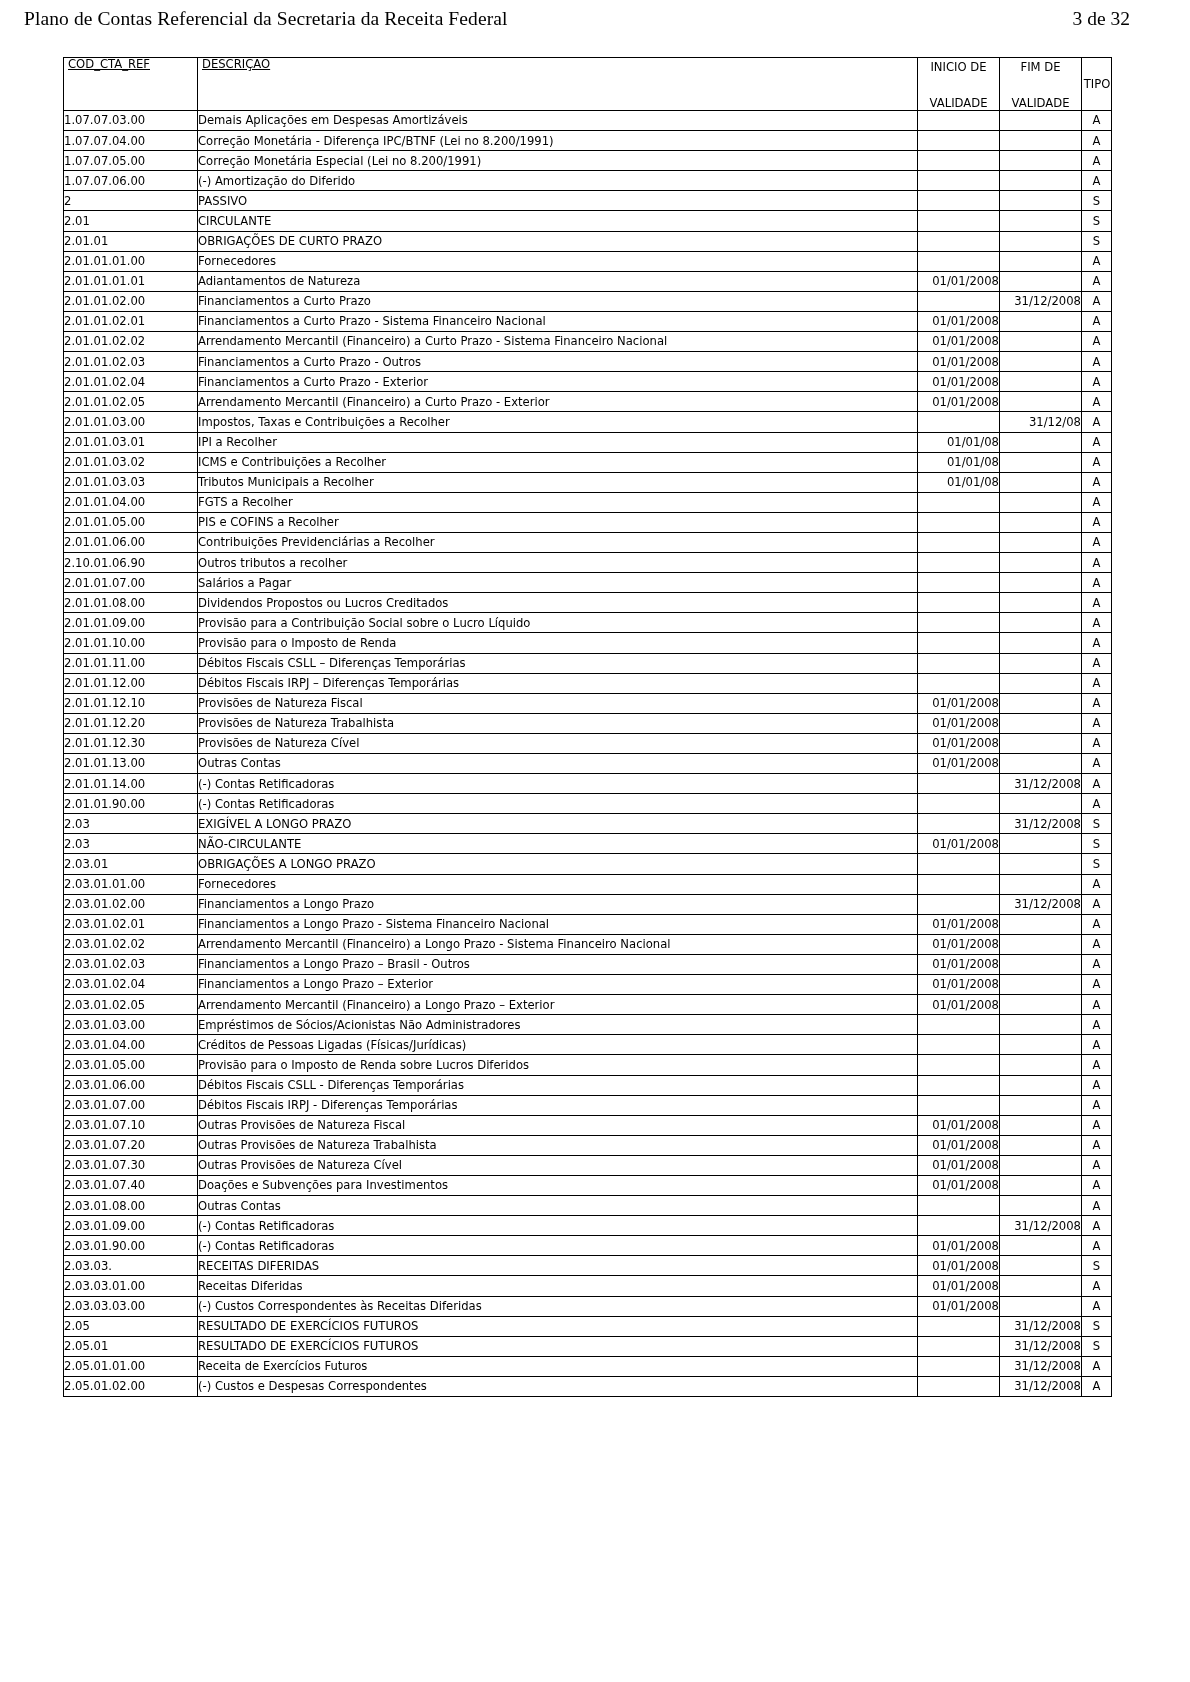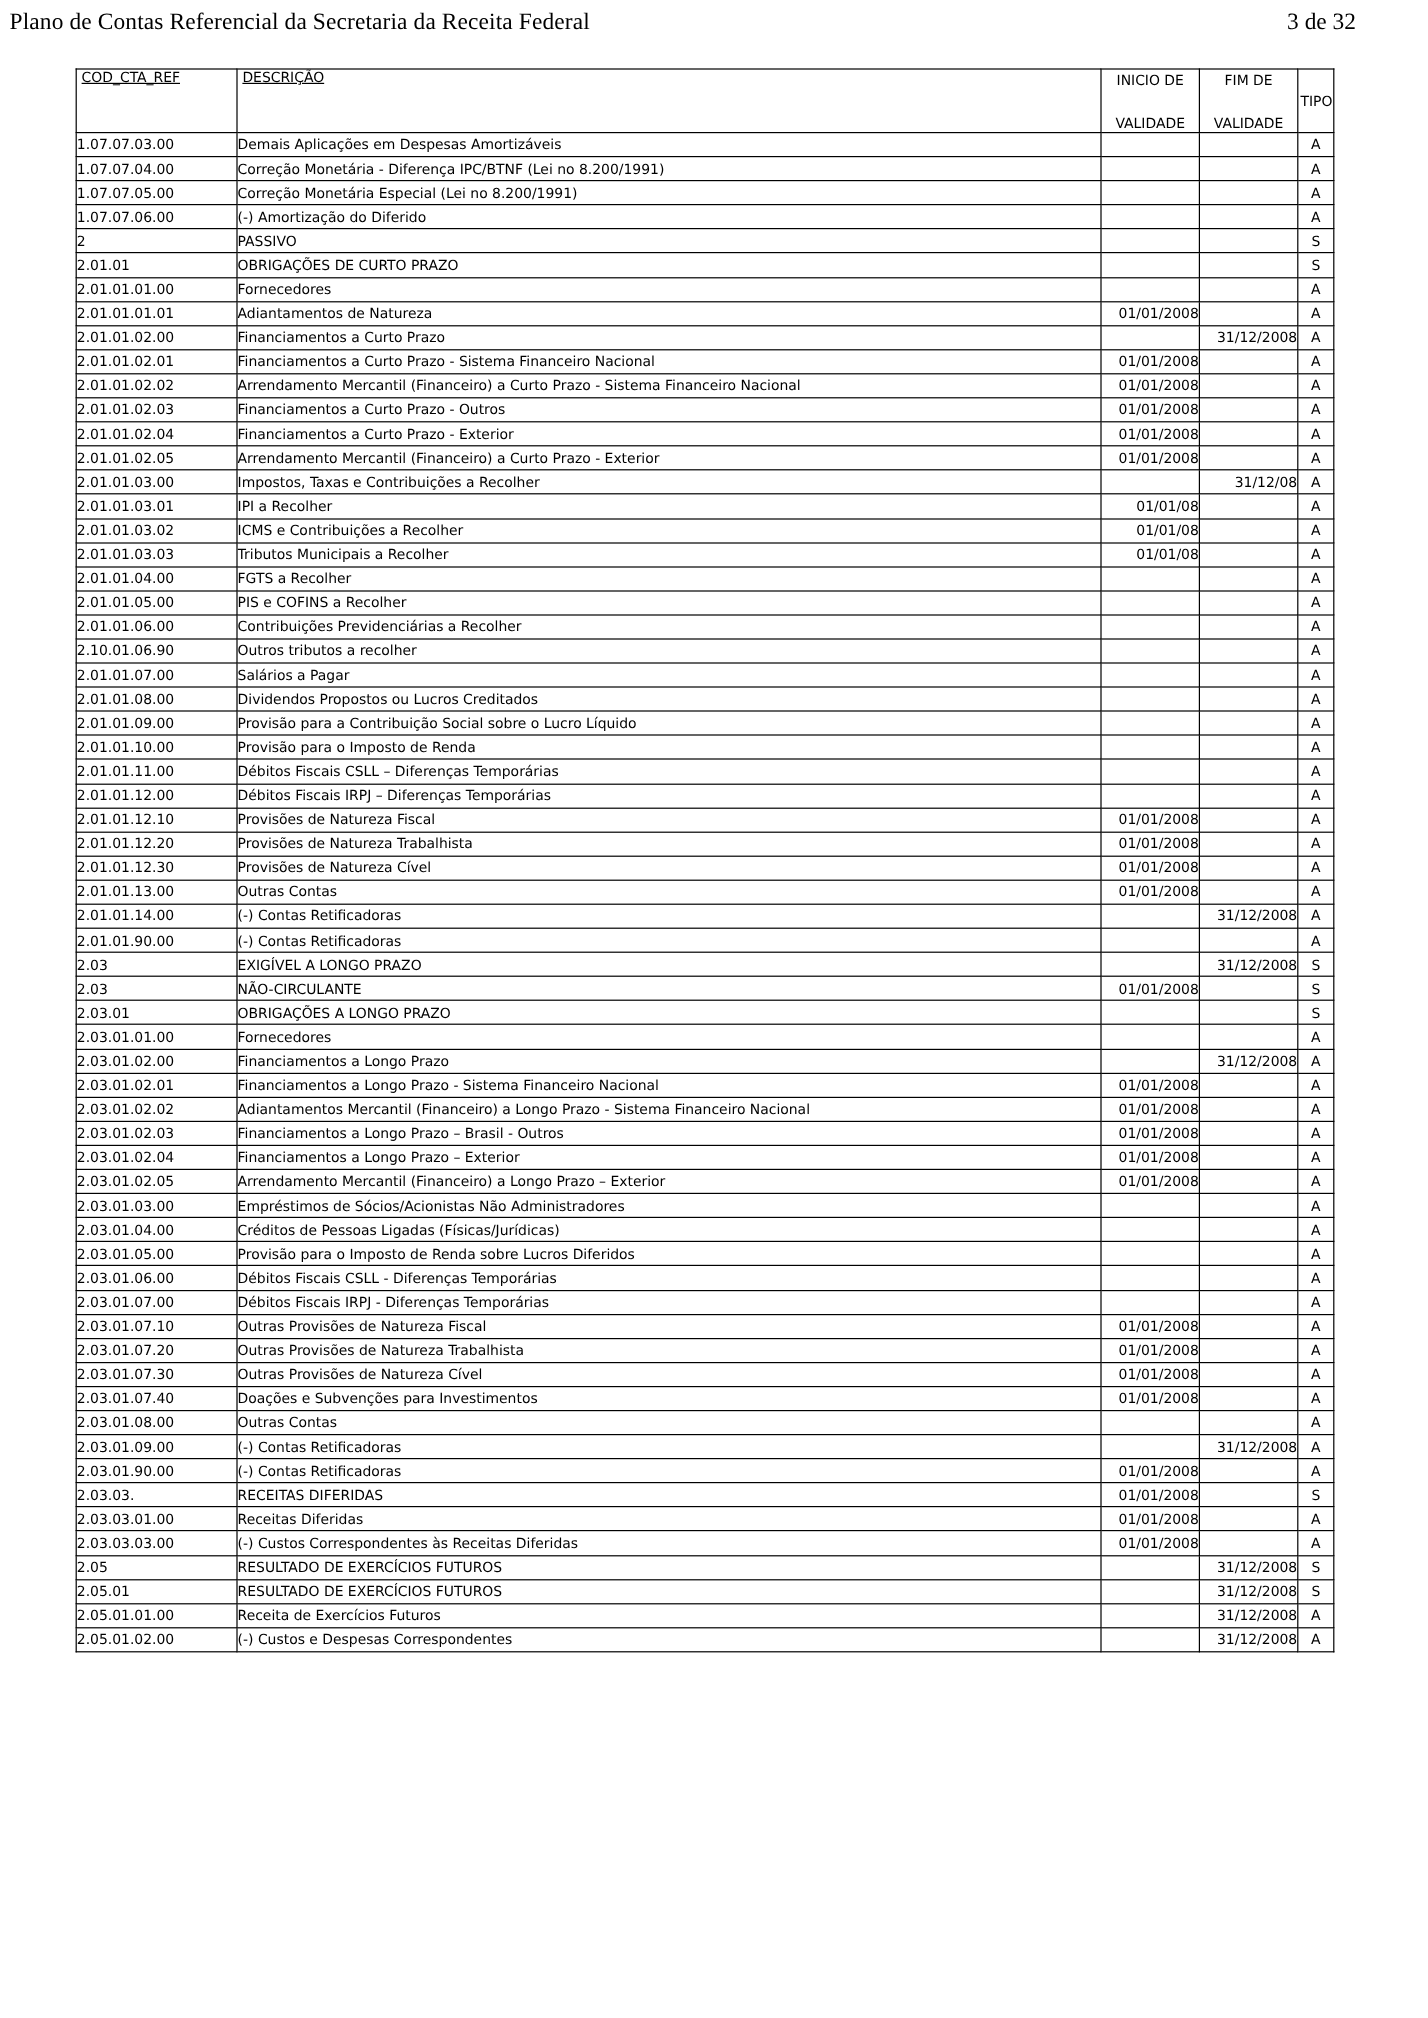--- a/index.html
+++ b/index.html
@@ -18,21 +18,21 @@
   .page {
     position: relative;
     width: 1190px;
     height: 1682px;
     box-sizing: border-box;
   }
   
   .page-header {
     position: absolute;
     top: 8px;
-    left: 8px;
+    left: 24px;
     right: 8px;
     height: 26px;
     display: flex;
     align-items: flex-start;
     justify-content: space-between;
     font-family: "Liberation Serif", "DejaVu Serif", serif;
     font-size: 19.5px;
     line-height: 22px;
     white-space: nowrap;
   }
@@ -196,20 +196,27 @@
             <td class="tipo">A</td>
           </tr>
           <tr>
             <td class="cod">2</td>
             <td class="desc">PASSIVO</td>
             <td class="date"></td>
             <td class="date"></td>
             <td class="tipo">S</td>
           </tr>
           <tr>
+            <td class="cod">2.01</td>
+            <td class="desc">CIRCULANTE</td>
+            <td class="date"></td>
+            <td class="date"></td>
+            <td class="tipo">S</td>
+          </tr>
+          <tr>
             <td class="cod">2.01.01</td>
             <td class="desc">OBRIGAÇÕES DE CURTO PRAZO</td>
             <td class="date"></td>
             <td class="date"></td>
             <td class="tipo">S</td>
           </tr>
           <tr>
             <td class="cod">2.01.01.01.00</td>
             <td class="desc">Fornecedores</td>
             <td class="date"></td>
@@ -442,21 +449,21 @@
           </tr>
           <tr>
             <td class="cod">2.03.01.02.01</td>
             <td class="desc">Financiamentos a Longo Prazo - Sistema Financeiro Nacional</td>
             <td class="date">01/01/2008</td>
             <td class="date"></td>
             <td class="tipo">A</td>
           </tr>
           <tr>
             <td class="cod">2.03.01.02.02</td>
-            <td class="desc">Adiantamentos Mercantil (Financeiro) a Longo Prazo - Sistema Financeiro Nacional</td>
+            <td class="desc">Arrendamento Mercantil (Financeiro) a Longo Prazo - Sistema Financeiro Nacional</td>
             <td class="date">01/01/2008</td>
             <td class="date"></td>
             <td class="tipo">A</td>
           </tr>
           <tr>
             <td class="cod">2.03.01.02.03</td>
             <td class="desc">Financiamentos a Longo Prazo – Brasil - Outros</td>
             <td class="date">01/01/2008</td>
             <td class="date"></td>
             <td class="tipo">A</td>

